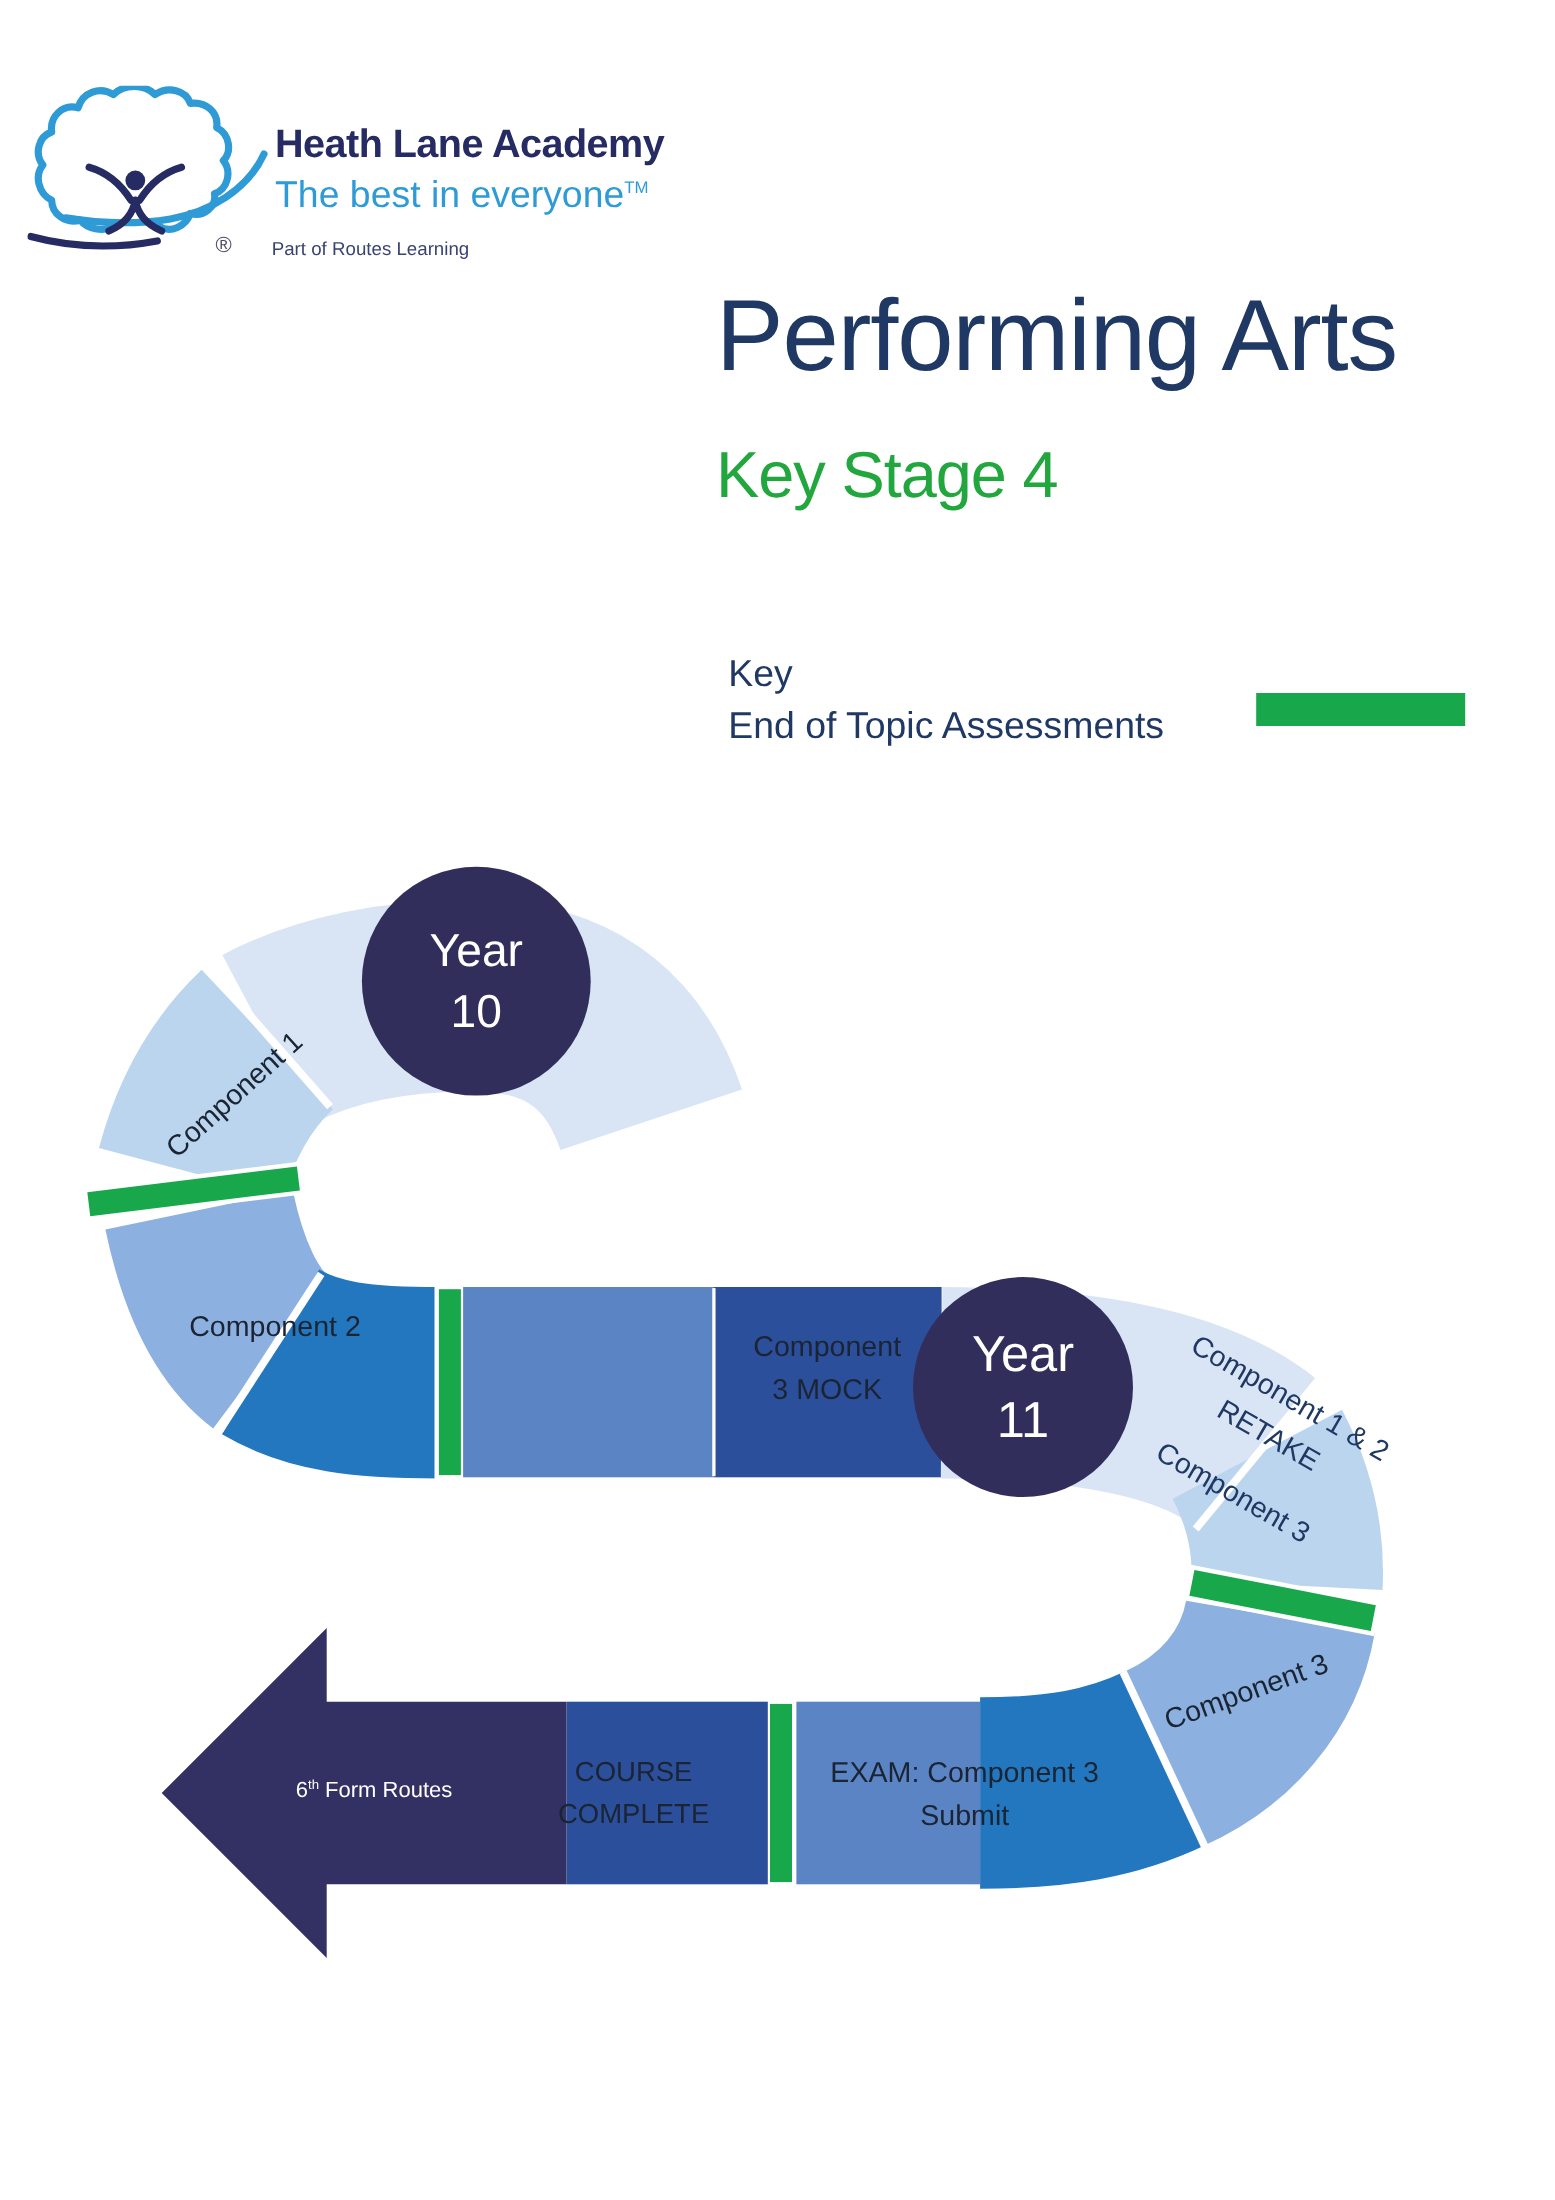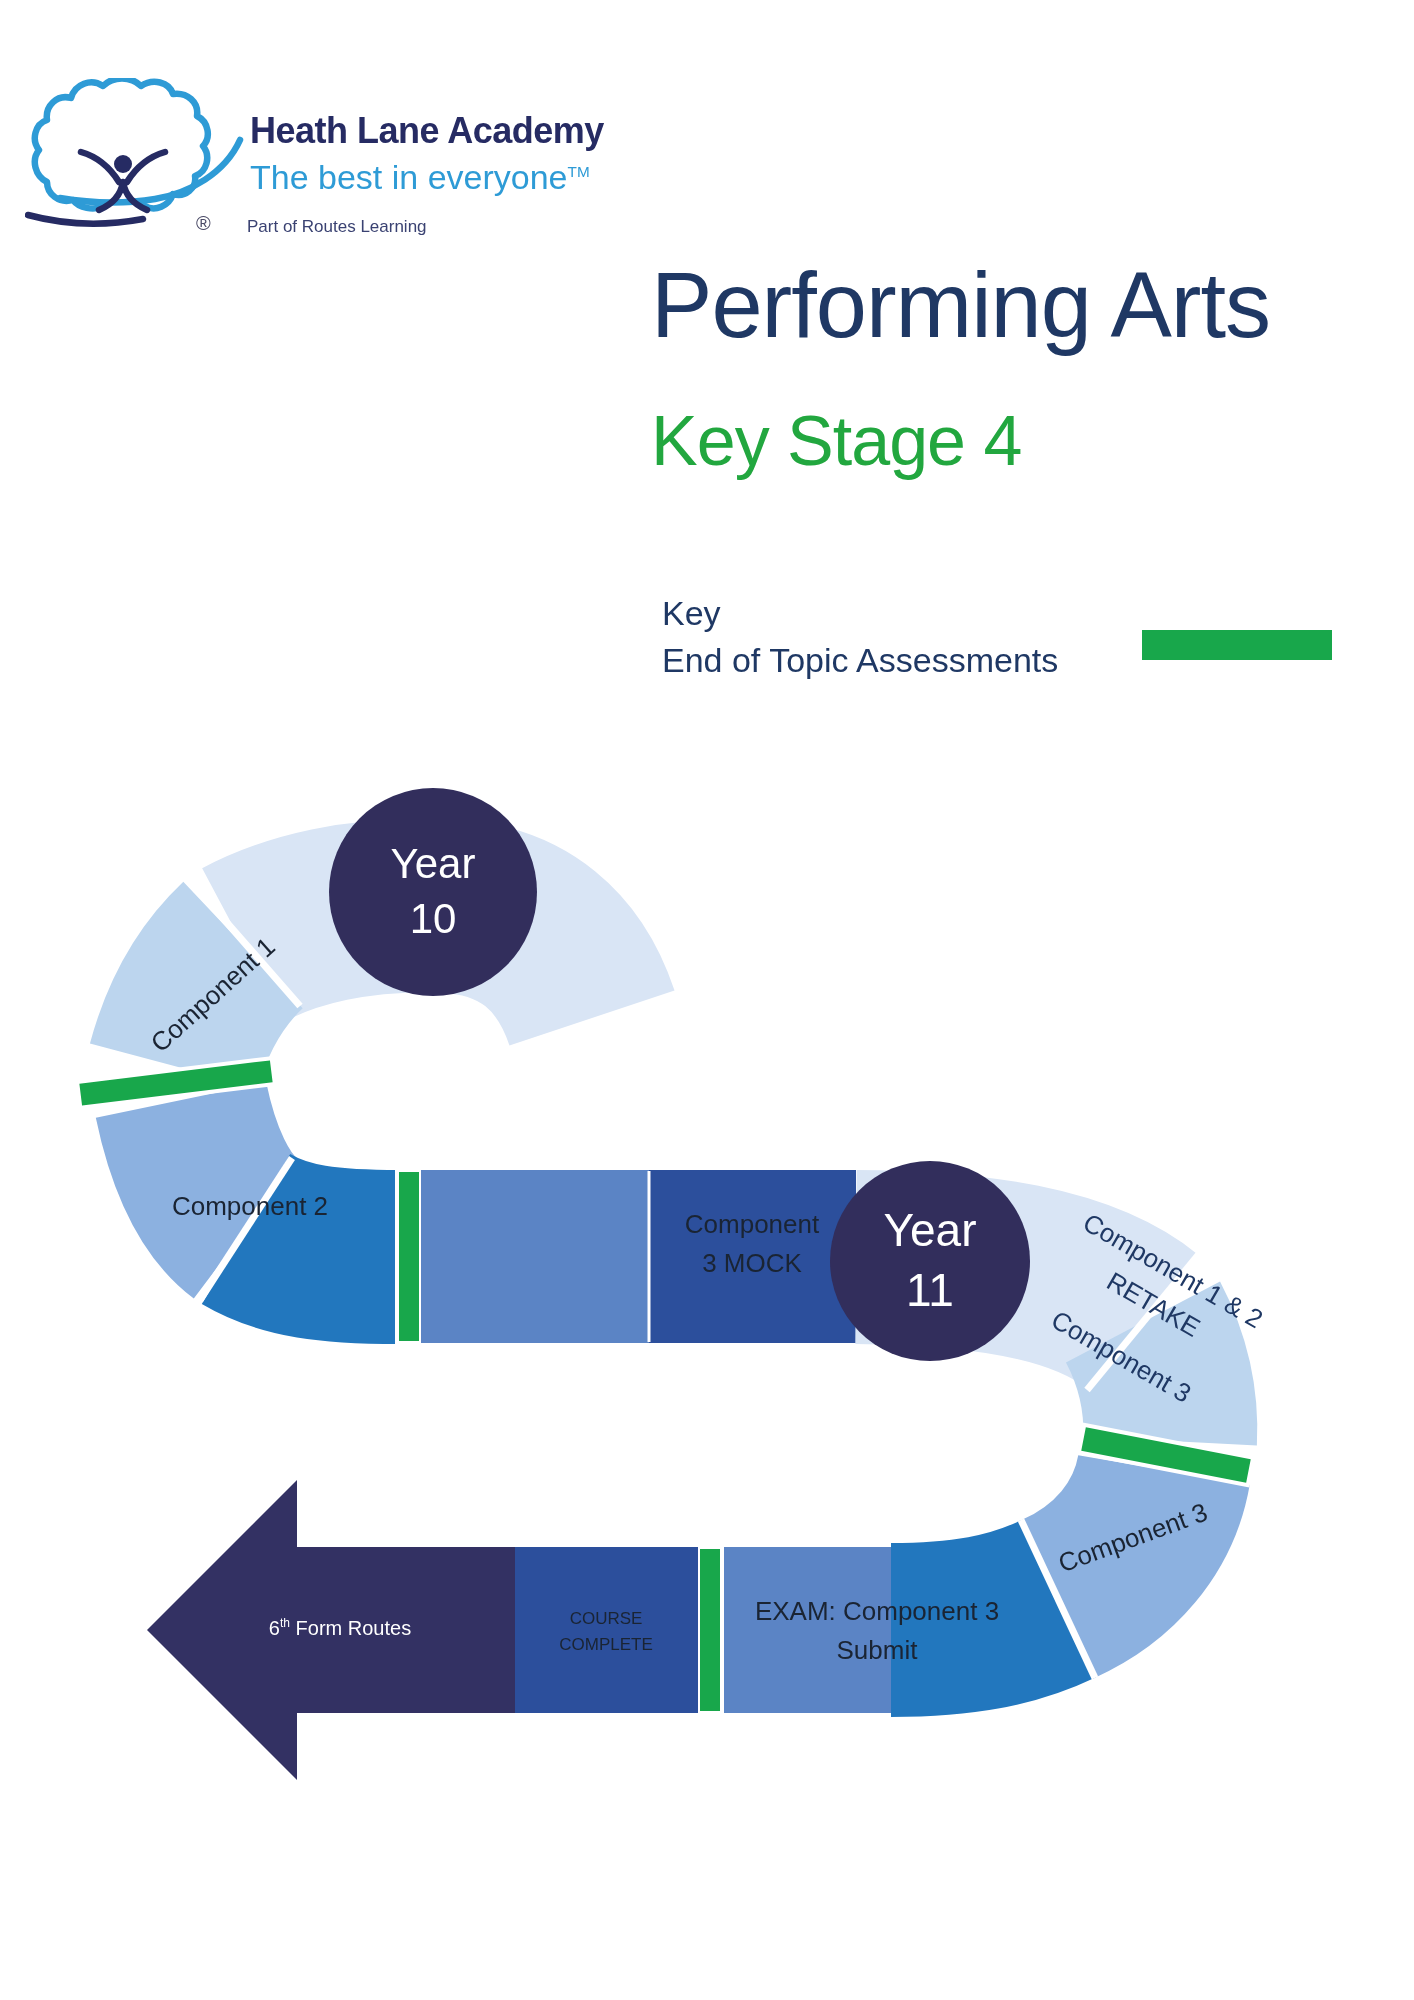--- a/index.html
+++ b/index.html
@@ -8,21 +8,21 @@
   .abs{position:absolute;}
   
   .logo-name{left:250px;top:110px;font-size:36px;font-weight:700;color:var(--c-logo_navy);letter-spacing:-0.5px;}
   .logo-tagline{left:250px;top:158px;font-size:34px;font-weight:400;color:var(--c-logo_blue);}
   .logo-tagline .tm{font-size:0.45em;vertical-align:super;}
   .logo-partof{left:247px;top:217px;font-size:17px;color:#3a4272;}
   .logo-reg{left:196px;top:212px;font-size:20px;color:#4a4a66;}
   
   .title-block{right:144px;top:228px;text-align:left;line-height:1.68;letter-spacing:-1px;}
   .title-line1{font-size:92px;color:var(--c-navy_title);}
-  .title-line2{font-size:70px;color:var(--c-green_title);}
+  .title-line2{font-size:59px;color:var(--c-green_title);}
   
   .legend-text{left:662px;top:590px;font-size:34px;color:var(--c-navy_title);line-height:1.38;}
   .legend-swatch{left:1142px;top:630px;width:190px;height:30px;background:var(--c-green);}
   
   svg.path-svg{left:0;top:0;}
   .seg{fill:none;stroke-width:174;stroke-linecap:butt;}
   .st-palest{stroke:var(--c-palest);}
   .st-light{stroke:var(--c-light);}
   .st-medlight{stroke:var(--c-medlight);}
   .st-strong{stroke:var(--c-strong);}
@@ -43,21 +43,21 @@
   .lbl.navy{color:var(--c-label_navy);}
   .lbl.white{color:#ffffff;}
   .lbl-comp1{left:213px;top:995px;transform:translate(-50%,-50%) rotate(-42deg);}
   .lbl-comp2{left:250px;top:1206px;}
   .lbl-c2sub{left:535px;top:1247px;width:180px;}
   .lbl-c3mock{left:752px;top:1244px;width:145px;}
   .lbl-retake{left:1163px;top:1288px;transform:translate(-50%,-50%) rotate(30deg);}
   .lbl-c3upper{left:1121px;top:1357px;transform:translate(-50%,-50%) rotate(30deg);}
   .lbl-c3lower{left:1133px;top:1538px;transform:translate(-50%,-50%) rotate(-20deg);}
   .lbl-exam{left:877px;top:1631px;width:270px;}
-  .lbl-course{left:606px;top:1631px;width:175px;font-size:17px;}
+  .lbl-course{left:576px;top:1631px;width:175px;font-size:25px;}
   .lbl-arrow{left:340px;top:1628px;font-size:20px;}
   .lbl-arrow .sup{font-size:0.6em;vertical-align:super;}
   .lbl-year10{left:433px;top:892px;font-size:42px;line-height:1.3;}
   .lbl-year11{left:930px;top:1261px;font-size:46px;line-height:1.3;}
 </style>
 </head>
 <body>
 
 <div class="page">
 

